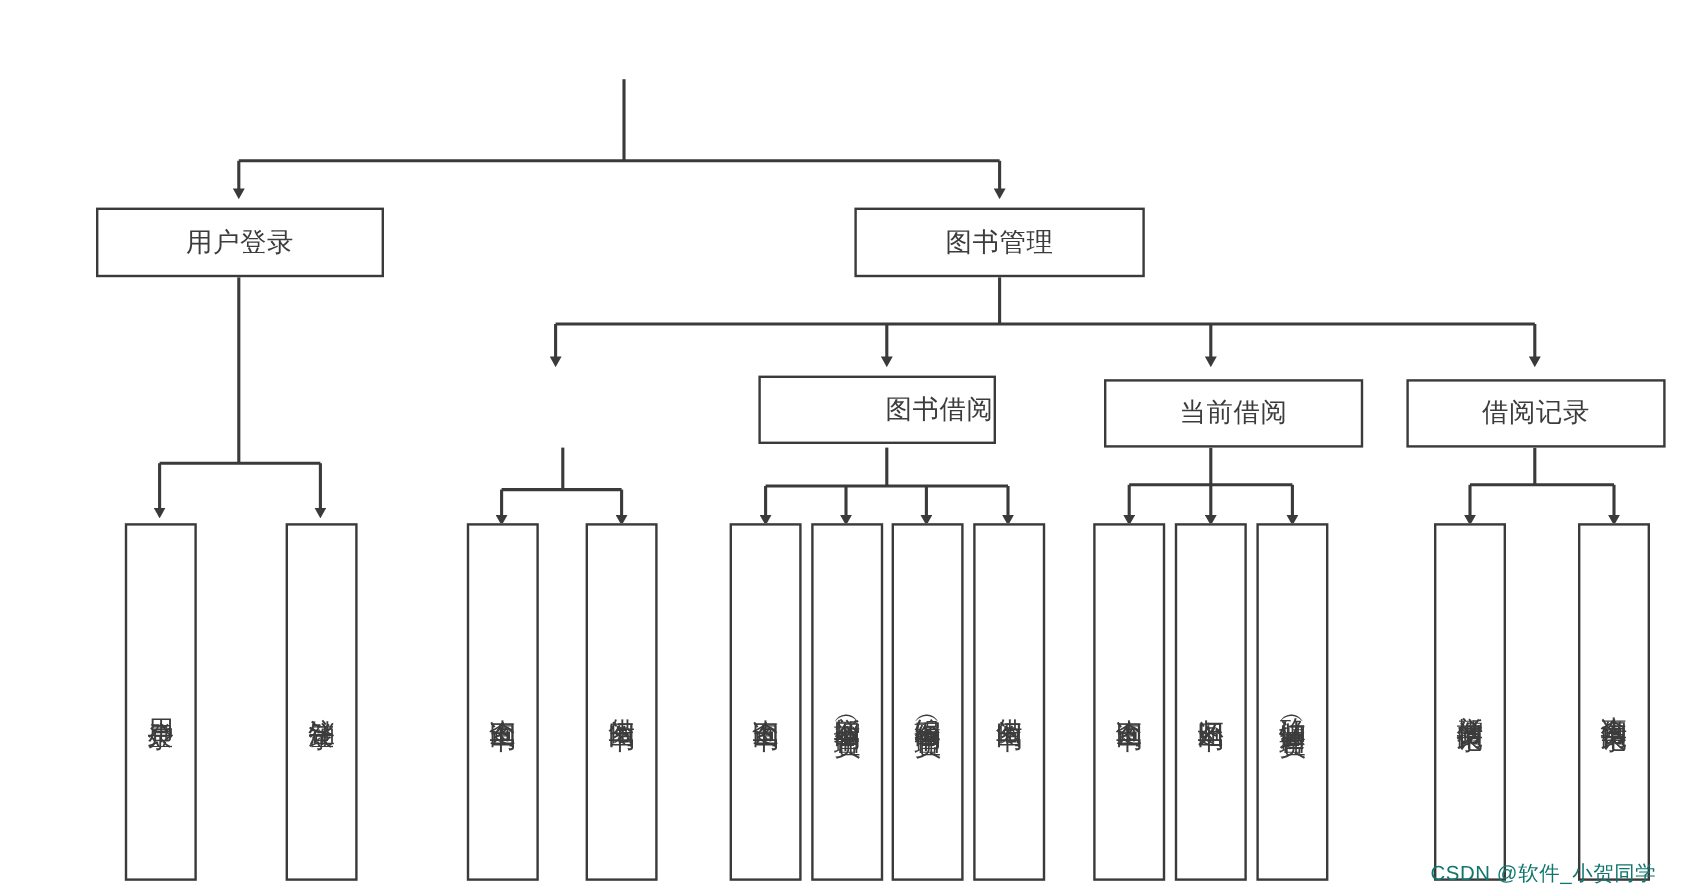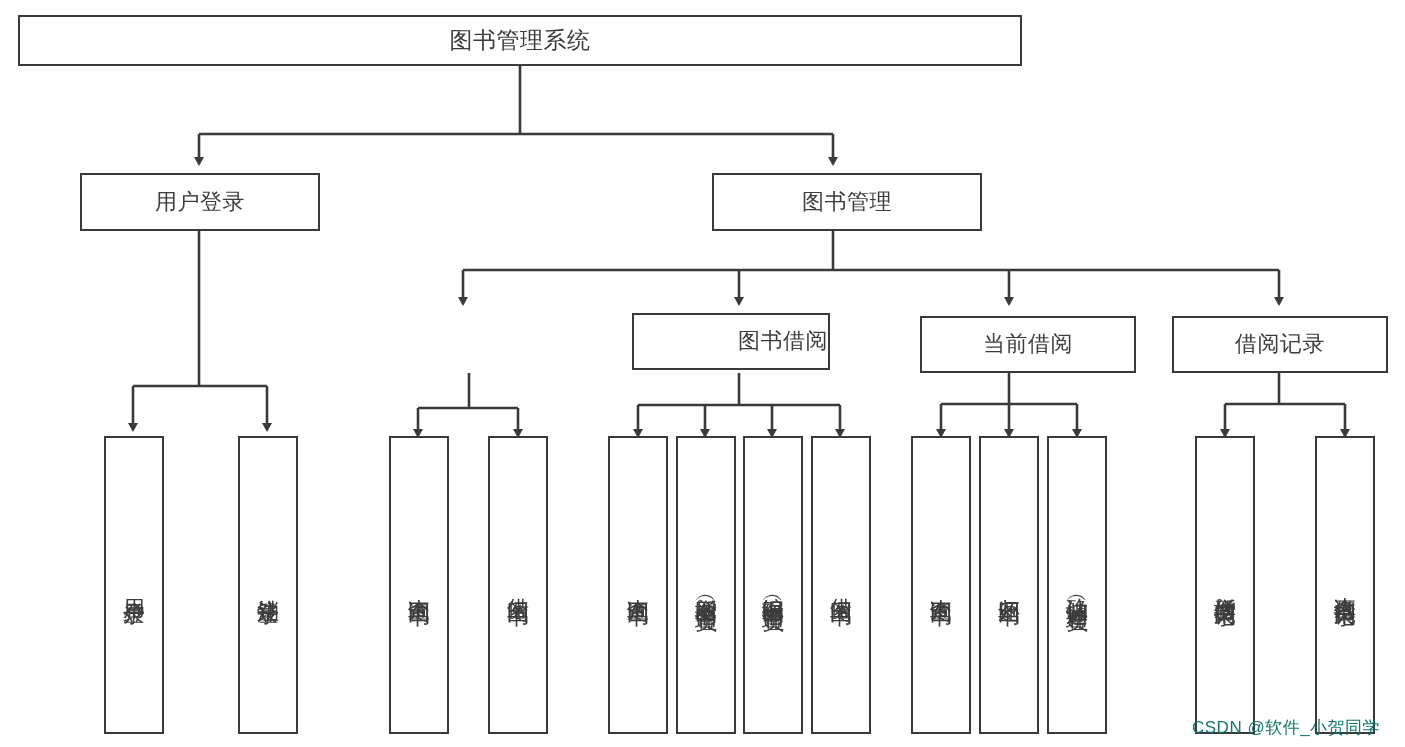--- a/index.html
+++ b/index.html
@@ -127,28 +127,25 @@
       <path d="M1009,404 L1009,430" marker-end="url(#arrowhead)"></path>
       <path d="M1077,404 L1077,430" marker-end="url(#arrowhead)"></path>
 
       <path d="M1279,373 L1279,404"></path>
       <path d="M1225,404 L1345,404"></path>
       <path d="M1225,404 L1225,430" marker-end="url(#arrowhead)"></path>
       <path d="M1345,404 L1345,430" marker-end="url(#arrowhead)"></path>
     </g>
   </svg>
 
-  <div class="node root" style="left:18px; top:15px; width:1004px; height:51px;">
-    <span class="node-label">图书管理系统</span>
-  </div>
 
   <div class="node level1" style="left:80px; top:173px; width:240px; height:58px;">
     <span class="node-label">用户登录</span>
   </div>
-  <div class="node level1" style="left:712px; top:173px; width:270px; height:58px;">
+  <div class="node level1" style="left:712px; top:173px; width:242px; height:58px;">
     <span class="node-label">图书管理</span>
   </div>
 
   <div class="node level2" style="left:632px; top:313px; width:198px; height:57px;justify-content:flex-end;">
     <span class="node-label">图书借阅</span>
   </div>
   <div class="node level2" style="left:902px; top:316px; width:216px; height:57px;margin-left:18px;">
     <span class="node-label">当前借阅</span>
   </div>
   <div class="node level2" style="left:1172px; top:316px; width:216px; height:57px;">

